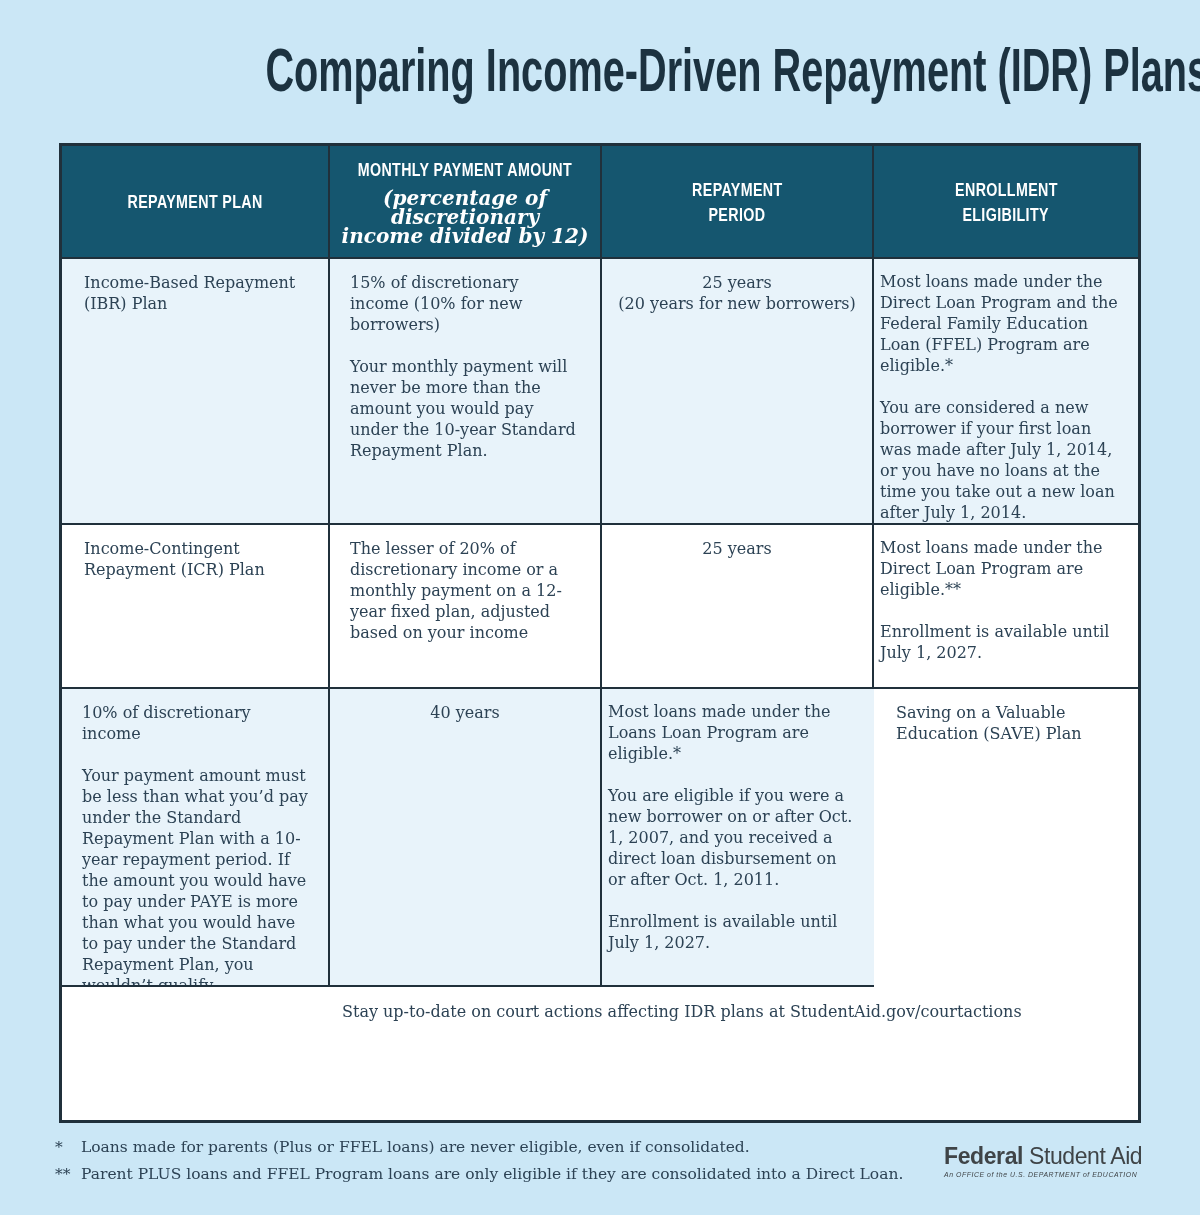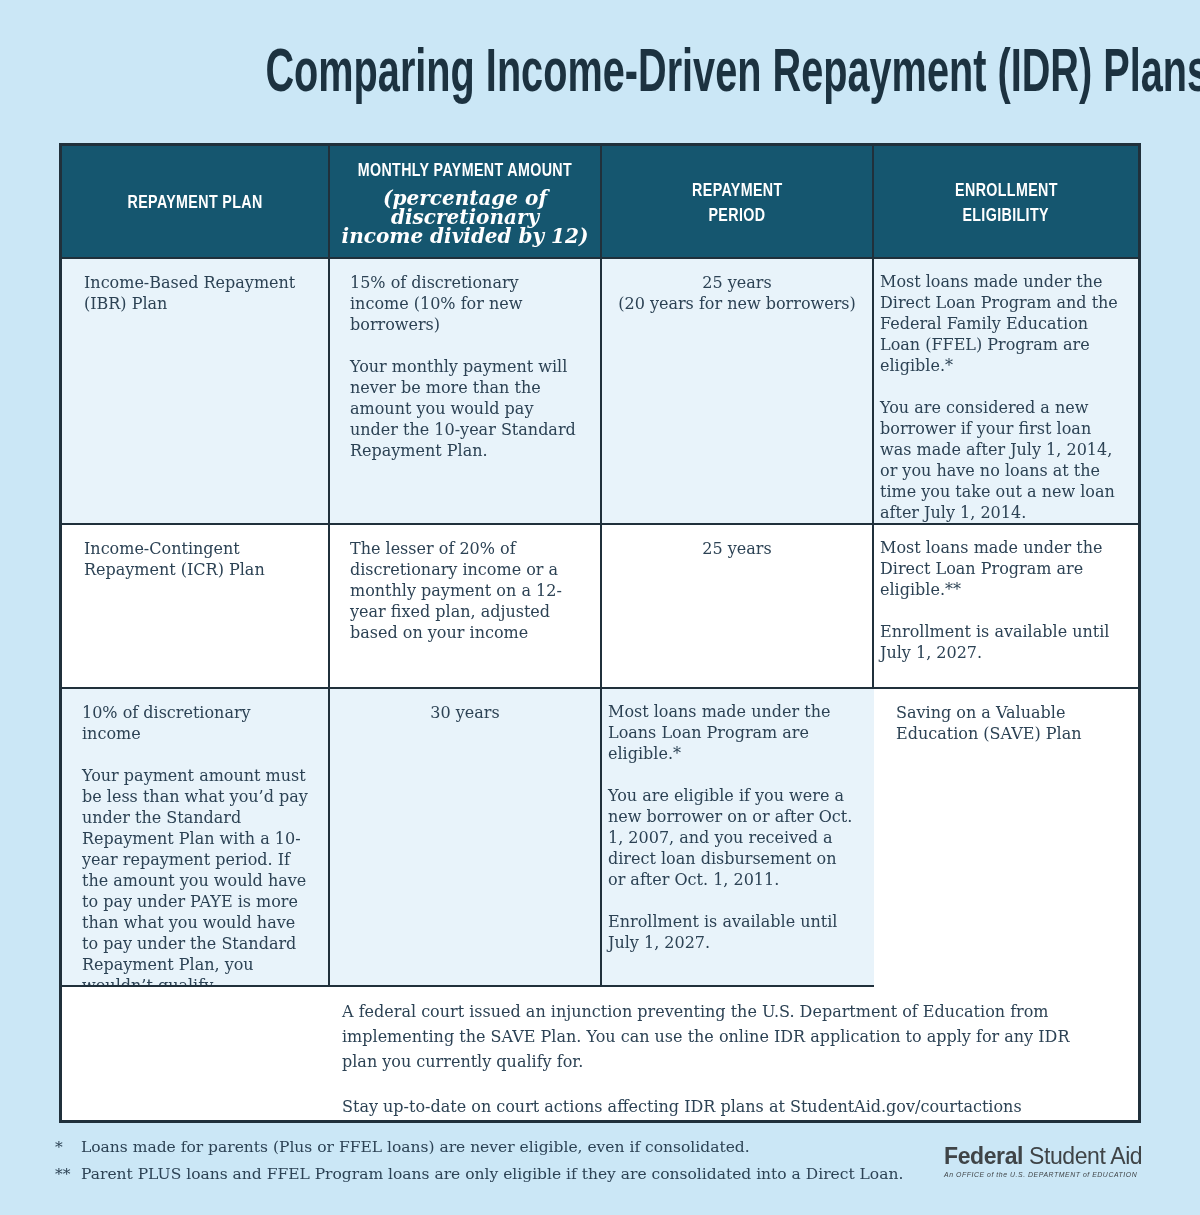--- a/index.html
+++ b/index.html
@@ -185,35 +185,34 @@
   <div class="cell td elig-cell white c4">
     <p>Most loans made under the Direct Loan Program are eligible.**</p>
     <p>Enrollment is available until July 1, 2027.</p>
   </div>
 
   <div class="cell td pay-cell tint">
     <p>10% of discretionary income</p>
     <p>Your payment amount must be less than what you’d pay under the Standard Repayment Plan with a 10-year repayment period. If the amount you would have to pay under PAYE is more than what you would have to pay under the Standard Repayment Plan, you wouldn’t qualify.</p>
   </div>
   <div class="cell td period-cell tint">
-    <span class="plan-line">30 years</span>
+    <span class="plan-line">40 years</span>
   </div>
   <div class="cell td elig-cell tint c4">
     <p>Most loans made under the Loans Loan Program are eligible.*</p>
     <p>You are eligible if you were a new borrower on or after Oct. 1, 2007, and you received a direct loan disbursement on or after Oct. 1, 2011.</p>
     <p>Enrollment is available until July 1, 2027.</p>
   </div>
 
   <div class="cell td plan-cell white no-right no-bottom">
     <span class="plan-line">Saving on a Valuable</span>
     <span class="plan-line">Education (SAVE) Plan</span>
   </div>
   <div class="cell td save-cell white c4 no-bottom">
     <div class="inner">
-      <p>A federal court issued an injunction preventing the U.S. Department of Education from implementing the SAVE Plan. You can use the online IDR application to apply for any IDR plan you currently qualify for.</p>
       <p><span>Stay up-to-date on court actions affecting IDR plans at </span><span>StudentAid.gov/courtactions</span></p>
     </div>
   </div>
 
 </div>
 
 <div class="footnotes">
   <div class="footnote">
     <span class="fn-marker">*</span>
     <span class="fn-text">Loans made for parents (Plus or FFEL loans) are never eligible, even if consolidated.</span>

